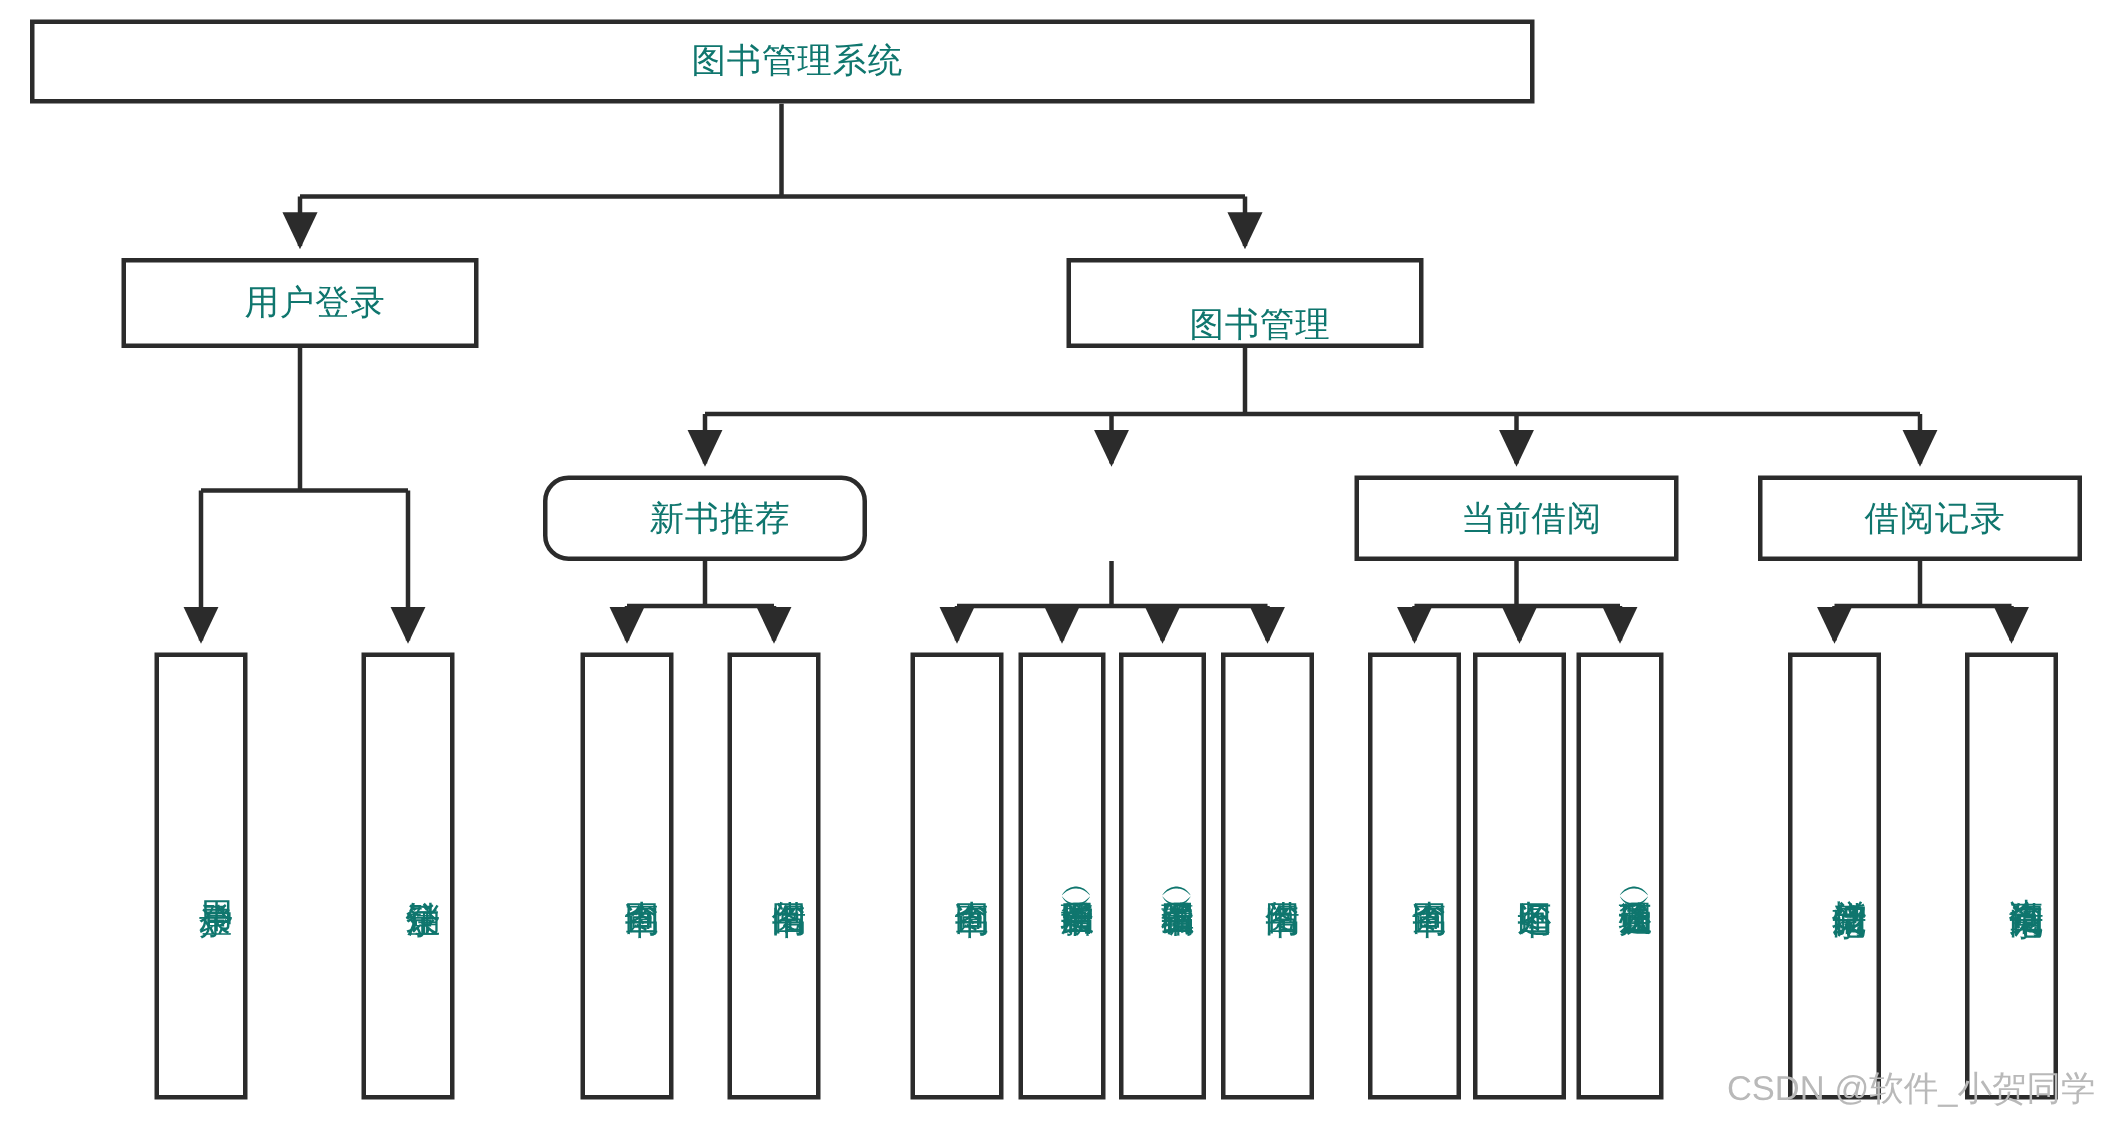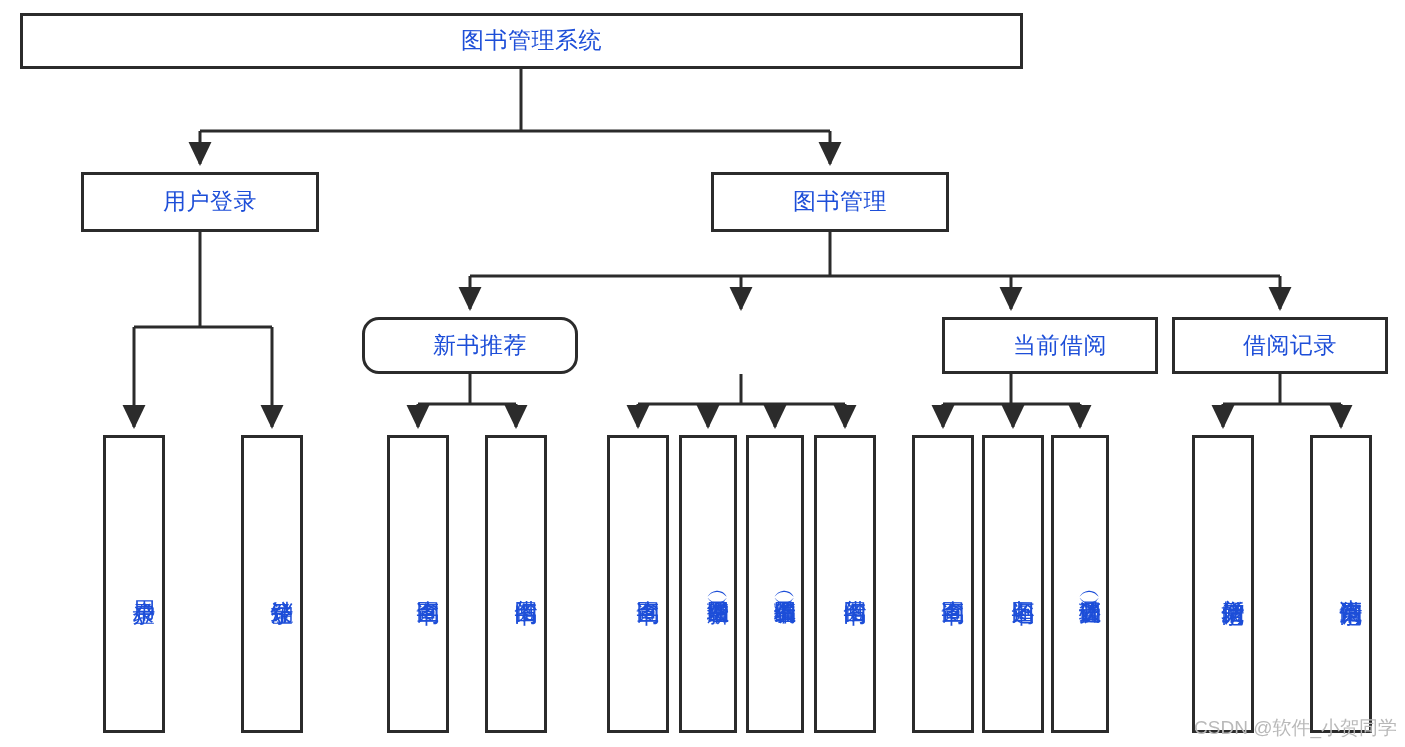--- a/index.html
+++ b/index.html
@@ -25,21 +25,21 @@
     height: 747px;
   }
   .node-box {
     position: absolute;
     box-sizing: border-box;
     border: 3px solid #2b2b2b;
     background: #ffffff;
     display: flex;
     align-items: center;
     justify-content: center;
-    color: #1d4ed8;
+    color: #0f766e;
     padding-left: 20px;
   }
   .node-label-h {
     font-size: 23px;
     line-height: 1.1;
     letter-spacing: 0.5px;
     white-space: nowrap;
   }
   .node-label-v {
     writing-mode: vertical-rl;
@@ -51,21 +51,21 @@
   }
   .node-label-v.tight {
     font-size: 22px;
     line-height: 1.1;
     letter-spacing: 0px;
   }
   #watermark {
     position: absolute;
     right: 8px;
     bottom: 6px;
-    font-size: 19px;
+    font-size: 23px;
     color: #b9b9b9;
     white-space: nowrap;
     font-family: "Liberation Sans", "DejaVu Sans", sans-serif;
   }
 </style>
 </head>
 <body>
 
 <div id="diagram-root">
 
@@ -123,28 +123,28 @@
     </g>
   </svg>
 
   <div class="node-box" id="node-root" style="left: 20px; top: 13px; width: 1003px; height: 56px;">
     <span class="node-label-h">图书管理系统</span>
   </div>
 
   <div class="node-box" id="node-l2-0" style="left: 81px; top: 172px; width: 238px; height: 60px;">
     <span class="node-label-h">用户登录</span>
   </div>
-  <div class="node-box" id="node-l2-1" style="left: 711px; top: 172px; width: 238px; height: 60px;">
+  <div class="node-box" id="node-l2-1" style="left: 711px; top: 172px; width: 238px; height: 60px; align-items: flex-end;">
     <span class="node-label-h">图书管理</span>
   </div>
 
   <div class="node-box" id="node-l3-0" style="left: 362px; top: 317px; width: 216px; height: 57px; border-radius: 17px;">
     <span class="node-label-h">新书推荐</span>
   </div>
-  <div class="node-box" id="node-l3-2" style="left: 903px; top: 317px; width: 216px; height: 57px; margin-left: 39px;">
+  <div class="node-box" id="node-l3-2" style="left: 903px; top: 317px; width: 216px; height: 57px;">
     <span class="node-label-h">当前借阅</span>
   </div>
   <div class="node-box" id="node-l3-3" style="left: 1172px; top: 317px; width: 216px; height: 57px;">
     <span class="node-label-h">借阅记录</span>
   </div>
 
   <div class="node-box" id="node-leaf-0" style="left: 103px; top: 435px; width: 62px; height: 298px;">
     <span class="node-label-v">用户登录</span>
   </div>
   <div class="node-box" id="node-leaf-1" style="left: 241px; top: 435px; width: 62px; height: 298px;">

